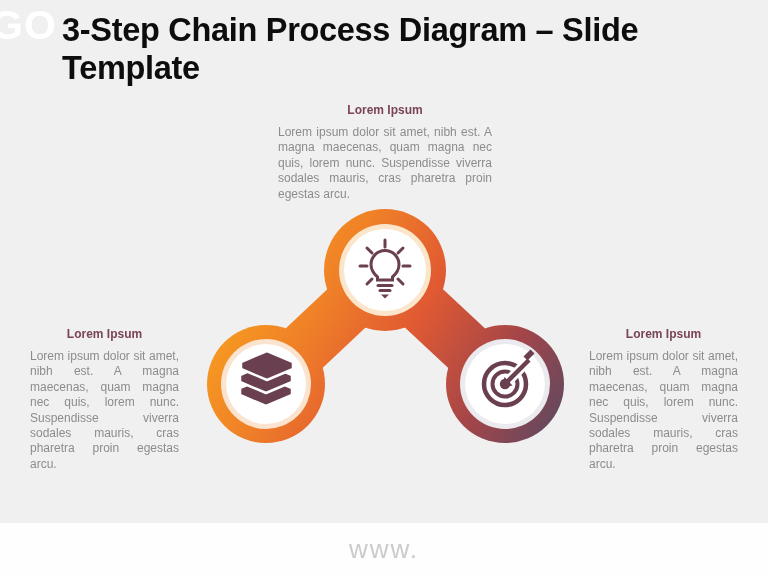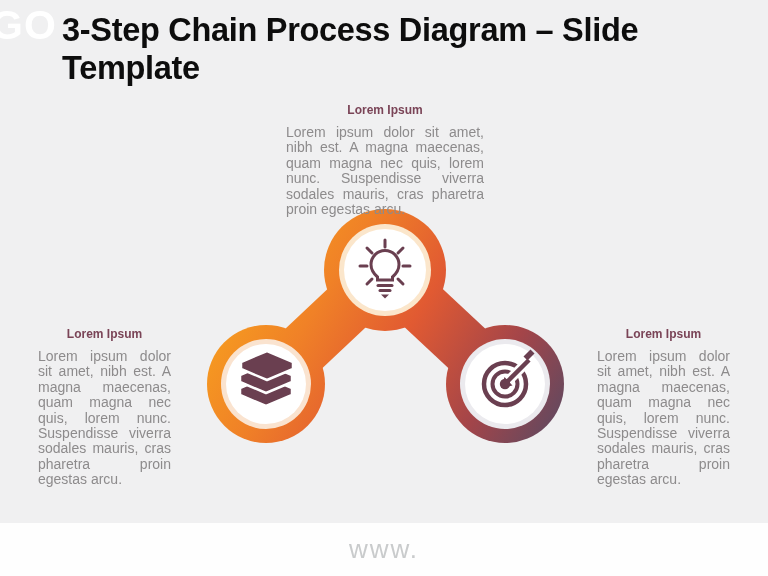--- a/index.html
+++ b/index.html
@@ -18,22 +18,22 @@
     font-size:32.5px; line-height:37.5px; font-weight:700;
     color:#0d0d0d; letter-spacing:-0.3px; margin:0;
   }
   .diagram { position:absolute; left:0; top:0; }
   .text-block { position:absolute; }
   .text-block h2 {
     margin:0 0 8px 0; text-align:center;
     font-size:12px; font-weight:700; color:#7a4457;
   }
   .text-block p {
-    margin:8px; text-align:justify;
-    font-size:14px; line-height:15.4px; color:#8d8b8c;
+    margin:0; text-align:justify;
+    font-size:12px; line-height:15.4px; color:#8d8b8c;
   }
   .block-top   { left:278px; top:103px; width:214px; }
   .block-left  { left:30px;  top:327px; width:149px; }
   .block-right { left:589px; top:327px; width:149px; }
   .footer {
     position:absolute; left:0; top:523px; width:768px; height:53px;
     background:#fefefe; display:flex; align-items:center; justify-content:center;
     font-size:26px; letter-spacing:2px;
   }
   .footer .muted { color:#c9cbcc; font-weight:400; }

